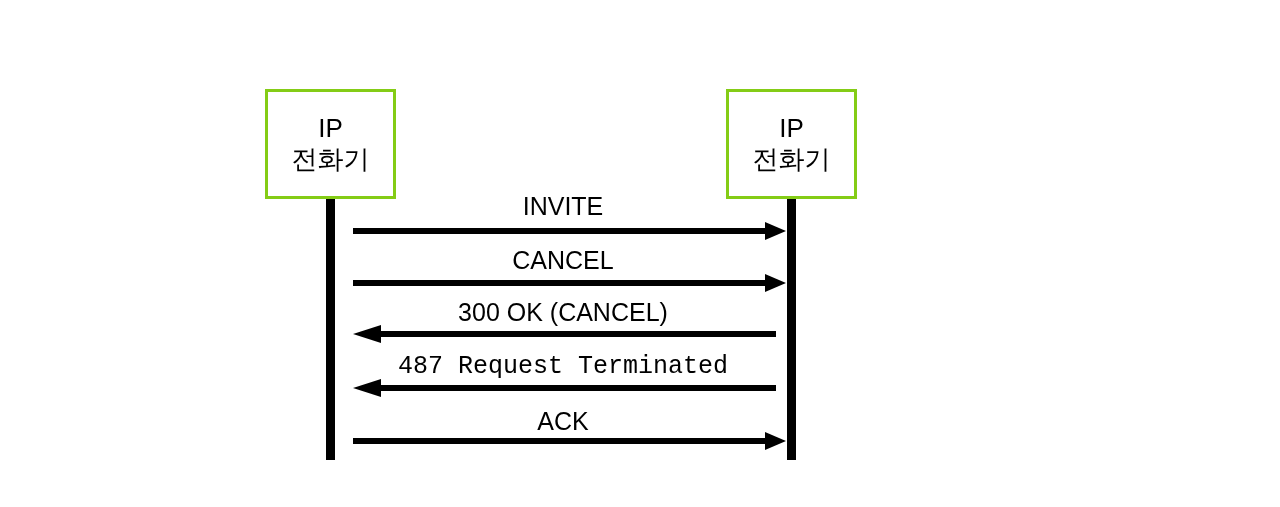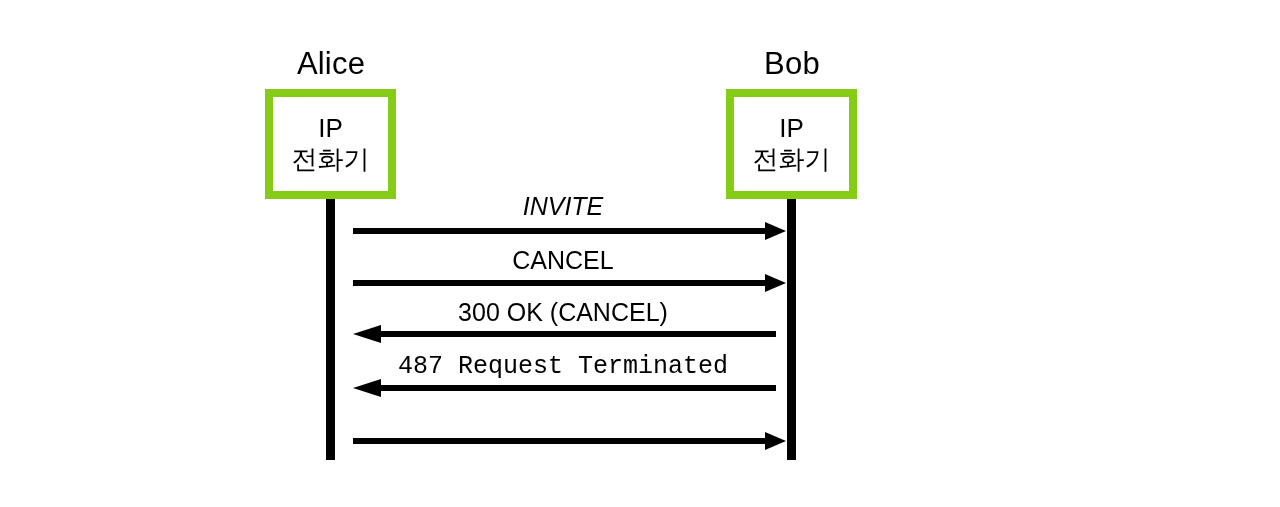--- a/index.html
+++ b/index.html
@@ -31,21 +31,21 @@
     text-align: center;
     font-size: 31px;
     line-height: 34px;
     letter-spacing: 0.2px;
     color: #000000;
     white-space: nowrap;
   }
   .actor-box {
     position: absolute;
     box-sizing: border-box;
-    border: 8px solid #84cc16;
+    border: 3px solid #84cc16;
     background: #ffffff;
     display: flex;
     flex-direction: column;
     align-items: center;
     justify-content: center;
   }
   .actor-box-line {
     font-size: 26px;
     line-height: 31px;
     text-align: center;
@@ -59,42 +59,41 @@
     line-height: 28px;
     color: #000000;
     white-space: nowrap;
   }
 </style>
 </head>
 <body>
 
 <div id="canvas">
 
-  <div class="actor-title" style="left:250px; top:47px; width:162px;">Alice</div>
 
-  <div class="actor-title" style="left:711px; top:47px; width:162px;">Bob</div>
 
   <div class="actor-box" style="left:265px; top:89px; width:131px; height:110px;">
     <div class="actor-box-line">IP</div>
     <div class="actor-box-line">전화기</div>
   </div>
 
   <div class="actor-box" style="left:726px; top:89px; width:131px; height:110px;">
     <div class="actor-box-line">IP</div>
     <div class="actor-box-line">전화기</div>
   </div>
 
-  <div class="msg-label" style="left:353px; top:192px; width:420px;font-style:italic;">INVITE</div>
+  <div class="msg-label" style="left:353px; top:192px; width:420px;">INVITE</div>
 
   <div class="msg-label" style="left:353px; top:246px; width:420px;">CANCEL</div>
 
   <div class="msg-label" style="left:353px; top:298px; width:420px;">300 OK (CANCEL)</div>
 
   <div class="msg-label" style="left:353px; top:353px; width:420px;font-family:Liberation Mono, monospace;">487 Request Terminated</div>
 
+  <div class="msg-label" style="left:353px; top:407px; width:420px;">ACK</div>
 
   <svg class="diagram" viewBox="0 0 1280 507" xmlns="http://www.w3.org/2000/svg">
 
     <rect x="326" y="199" width="9" height="261" fill="#000000"></rect>
     <rect x="787" y="199" width="9" height="261" fill="#000000"></rect>
 
     <g>
       <rect x="353" y="228" width="419" height="6" fill="#000000"></rect>
       <polygon points="765,222 786,231 765,240" fill="#000000"></polygon>
     </g>

